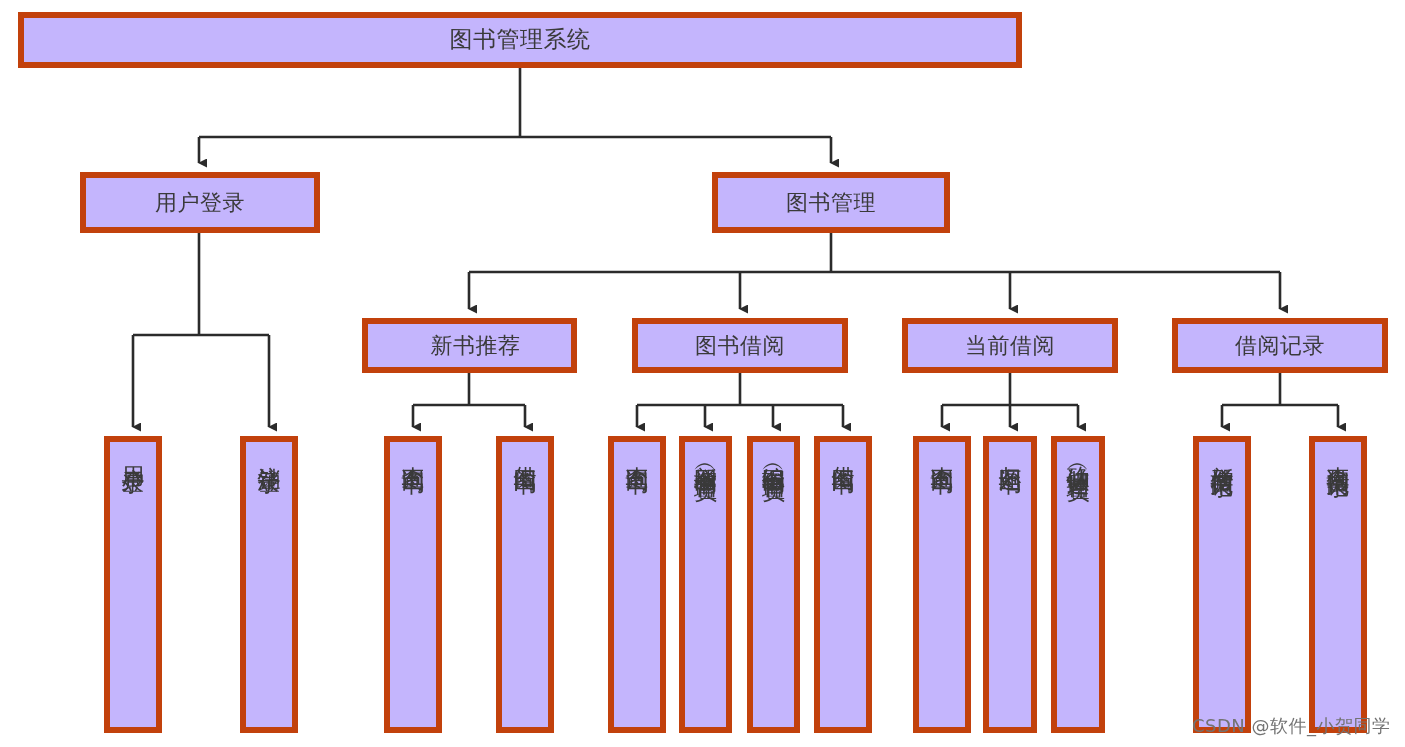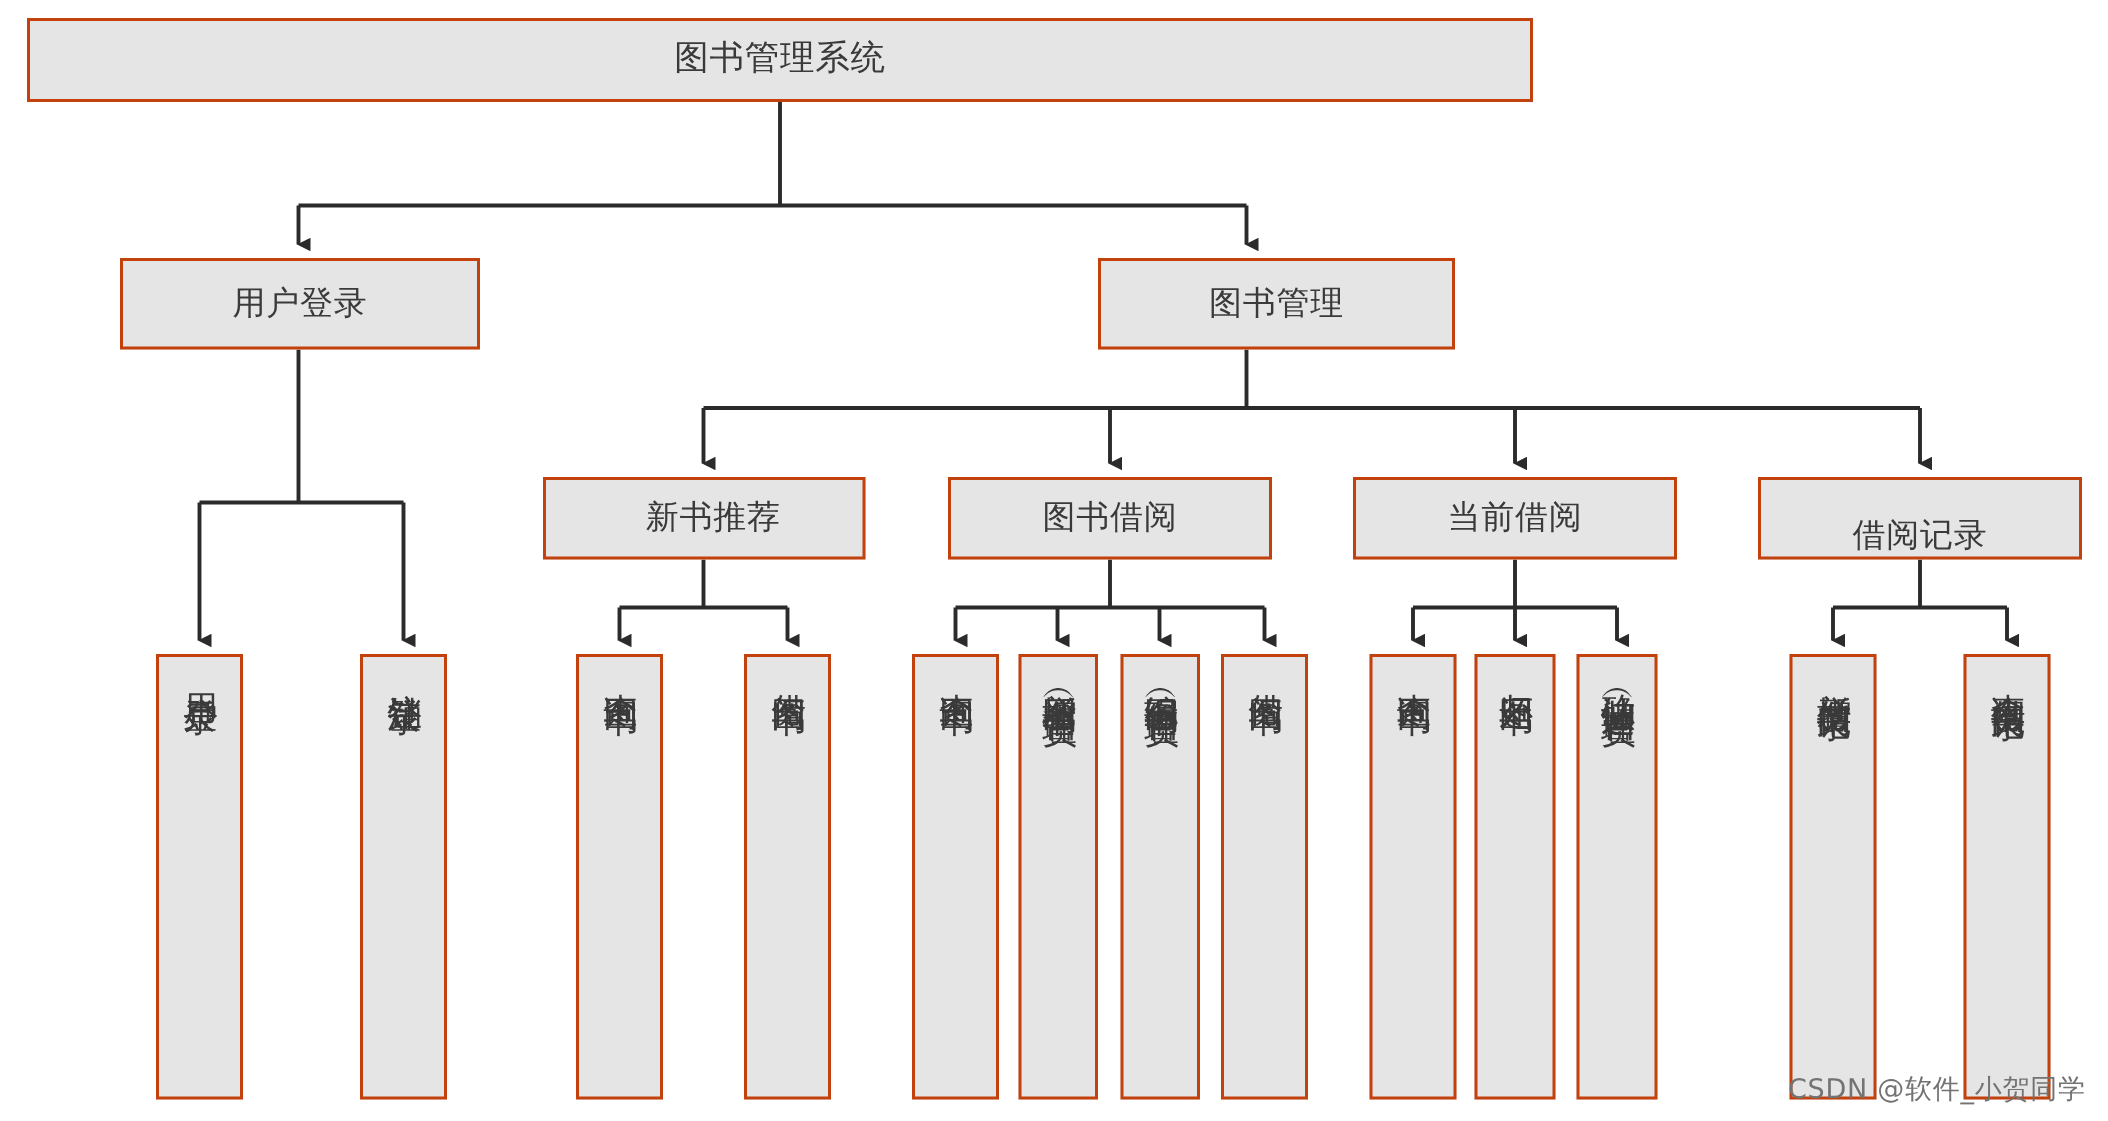--- a/index.html
+++ b/index.html
@@ -21,22 +21,22 @@
   #edges-layer {
     position: absolute;
     left: 0;
     top: 0;
     width: 1405px;
     height: 747px;
   }
   .node {
     position: absolute;
     box-sizing: border-box;
-    background: #e5e5e5;
-    border: 2px solid #c2410c;
+    background: #c4b5fd;
+    border: 6px solid #c2410c;
     display: flex;
     align-items: center;
     justify-content: center;
     color: #3a3a3a;
     z-index: 5;
   }
   .node-label {
     display: block;
     line-height: 1.18;
     letter-spacing: 0.5px;
@@ -133,34 +133,34 @@
     </g>
   </svg>
 
   <div class="node horizontal root" style="left:18px; top:12px; width:1004px; height:56px;">
     <span class="node-label">图书管理系统</span>
   </div>
 
   <div class="node horizontal" style="left:80px; top:172px; width:240px; height:61px;">
     <span class="node-label">用户登录</span>
   </div>
-  <div class="node horizontal" style="left:712px; top:172px; width:238px; height:61px;margin-left:20px;">
+  <div class="node horizontal" style="left:712px; top:172px; width:238px; height:61px;">
     <span class="node-label">图书管理</span>
   </div>
 
   <div class="node horizontal" style="left:362px; top:318px; width:215px; height:55px;padding-left:12px;">
     <span class="node-label">新书推荐</span>
   </div>
   <div class="node horizontal" style="left:902px; top:318px; width:216px; height:55px;">
     <span class="node-label">当前借阅</span>
   </div>
   <div class="node horizontal" style="left:632px; top:318px; width:216px; height:55px;">
     <span class="node-label">图书借阅</span>
   </div>
-  <div class="node horizontal" style="left:1172px; top:318px; width:216px; height:55px;align-items:flex-end;">
+  <div class="node horizontal" style="left:1172px; top:318px; width:216px; height:55px;">
     <span class="node-label">借阅记录</span>
   </div>
 
   <div class="node vertical" style="left:104px; top:436px; width:58px; height:297px;">
     <span class="node-label">用户登录</span>
   </div>
   <div class="node vertical" style="left:240px; top:436px; width:58px; height:297px;">
     <span class="node-label">注销登录</span>
   </div>
 

